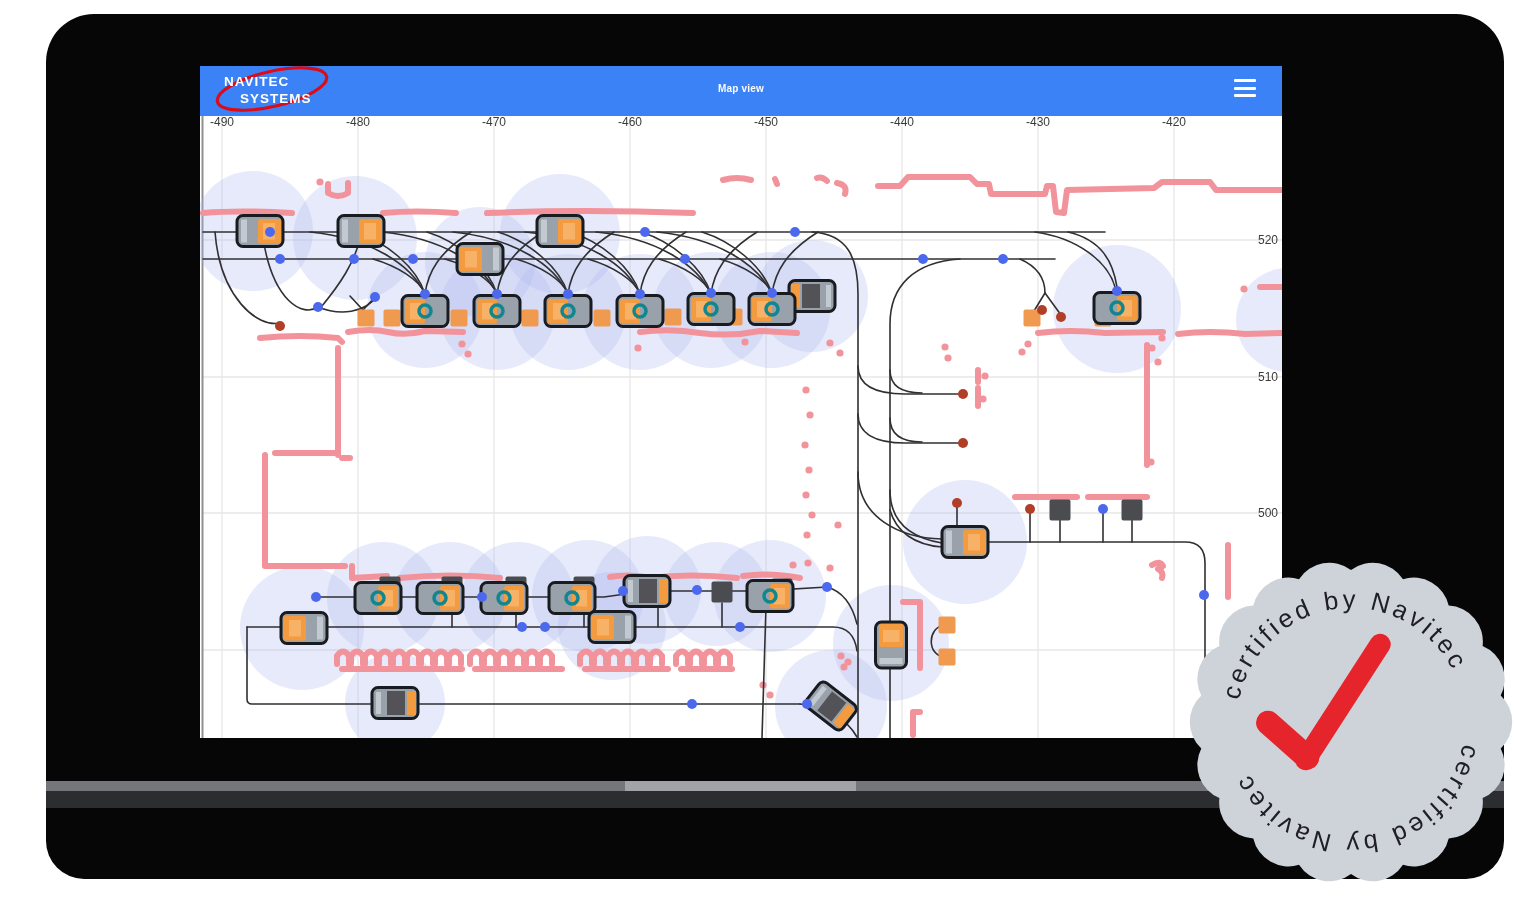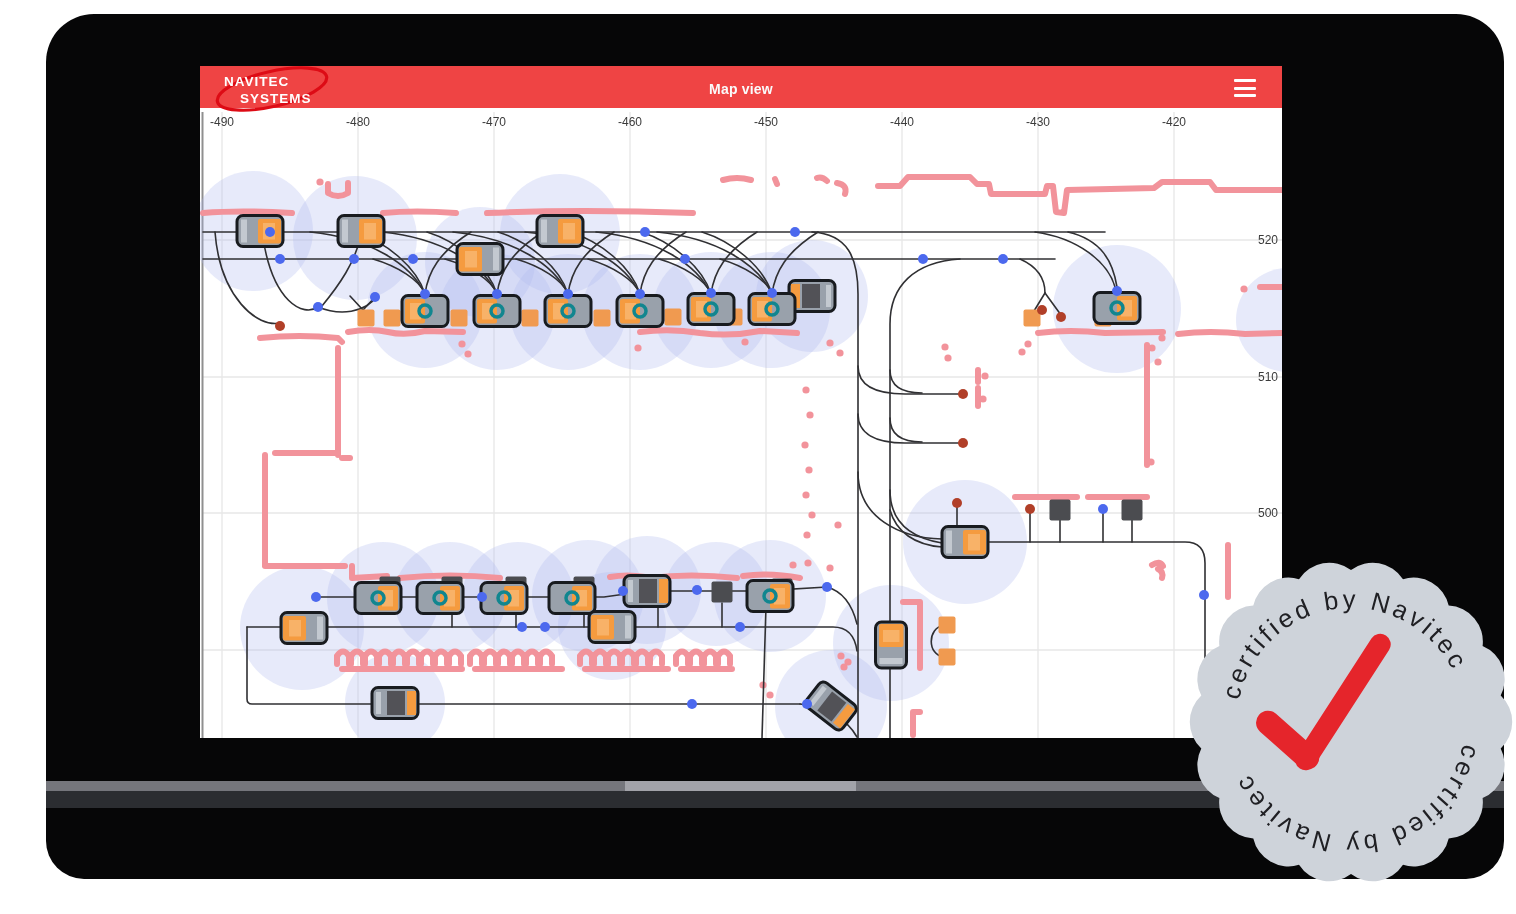--- a/index.html
+++ b/index.html
@@ -5,23 +5,23 @@
   html,body{margin:0;padding:0;}
   body{width:1516px;height:914px;background:#ffffff;overflow:hidden;position:relative;
        font-family:"Liberation Sans",sans-serif;}
   .laptop{position:absolute;left:46px;top:14px;width:1458px;height:865px;background:#060607;
           border-radius:48px 48px 38px 38px;overflow:hidden;}
   .hinge-gray{position:absolute;left:0;top:767px;width:100%;height:10px;background:#75767c;}
   .hinge-notch{position:absolute;left:579px;top:0;width:231px;height:10px;background:#a2a3a9;}
   .hinge-dark{position:absolute;left:0;top:777px;width:100%;height:17px;background:#2b2d31;}
   .screen{position:absolute;left:154px;top:52px;width:1082px;height:672px;background:#ffffff;overflow:hidden;}
   #map-svg{position:absolute;left:0;top:0;z-index:1;}
-  .appbar{position:absolute;left:0;top:0;width:100%;height:42px;background:#ef4444;z-index:5;}
+  .appbar{position:absolute;left:0;top:0;width:100%;height:50px;background:#3b82f6;z-index:5;}
   .appbar-title{position:absolute;left:0;right:0;top:0;height:46px;line-height:46px;text-align:center;
-                color:#fafafa;font-size:14px;font-weight:bold;letter-spacing:.2px;}
+                color:#fafafa;font-size:10px;font-weight:bold;letter-spacing:.2px;}
   .logo{position:absolute;left:10px;top:1px;width:150px;height:44px;overflow:visible;}
   .menu-btn{position:absolute;right:24px;top:13px;width:24px;height:20px;background:none;border:none;
             cursor:pointer;padding:0;}
   .menu-btn span{display:block;width:22px;height:3px;background:#ffffff;border-radius:1px;margin:0 0 4.5px 0;}
   .badge{position:absolute;left:1181px;top:552px;width:340px;height:340px;z-index:60;}
   svg text.axis{font-family:"Liberation Sans",sans-serif;font-size:12px;fill:#3b3b3b;}
   svg text.logo-txt{font-family:"Liberation Sans",sans-serif;font-weight:bold;fill:#ffffff;
                     font-size:13.5px;letter-spacing:1px;}
   svg text.badge-txt{font-family:"Liberation Sans",sans-serif;font-size:25.5px;letter-spacing:3.5px;fill:#202024;}
 </style>

